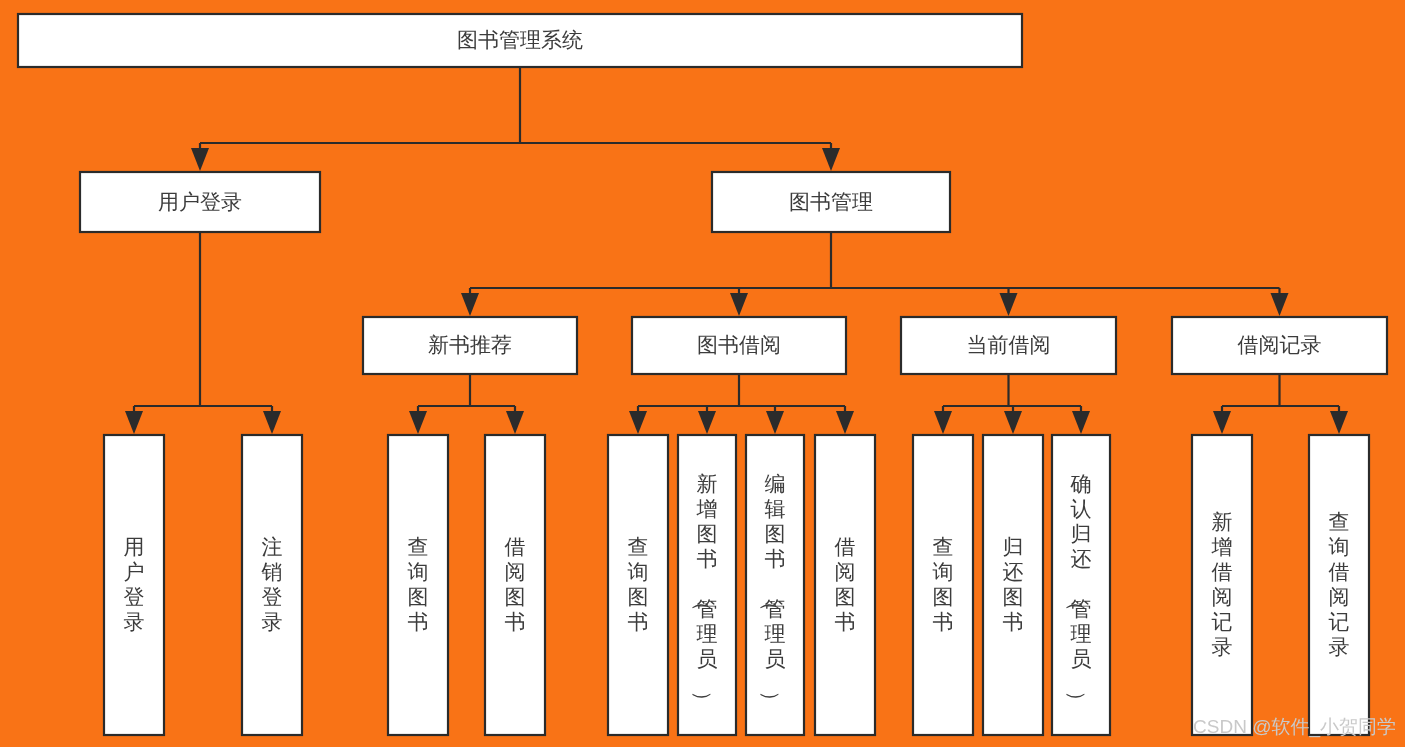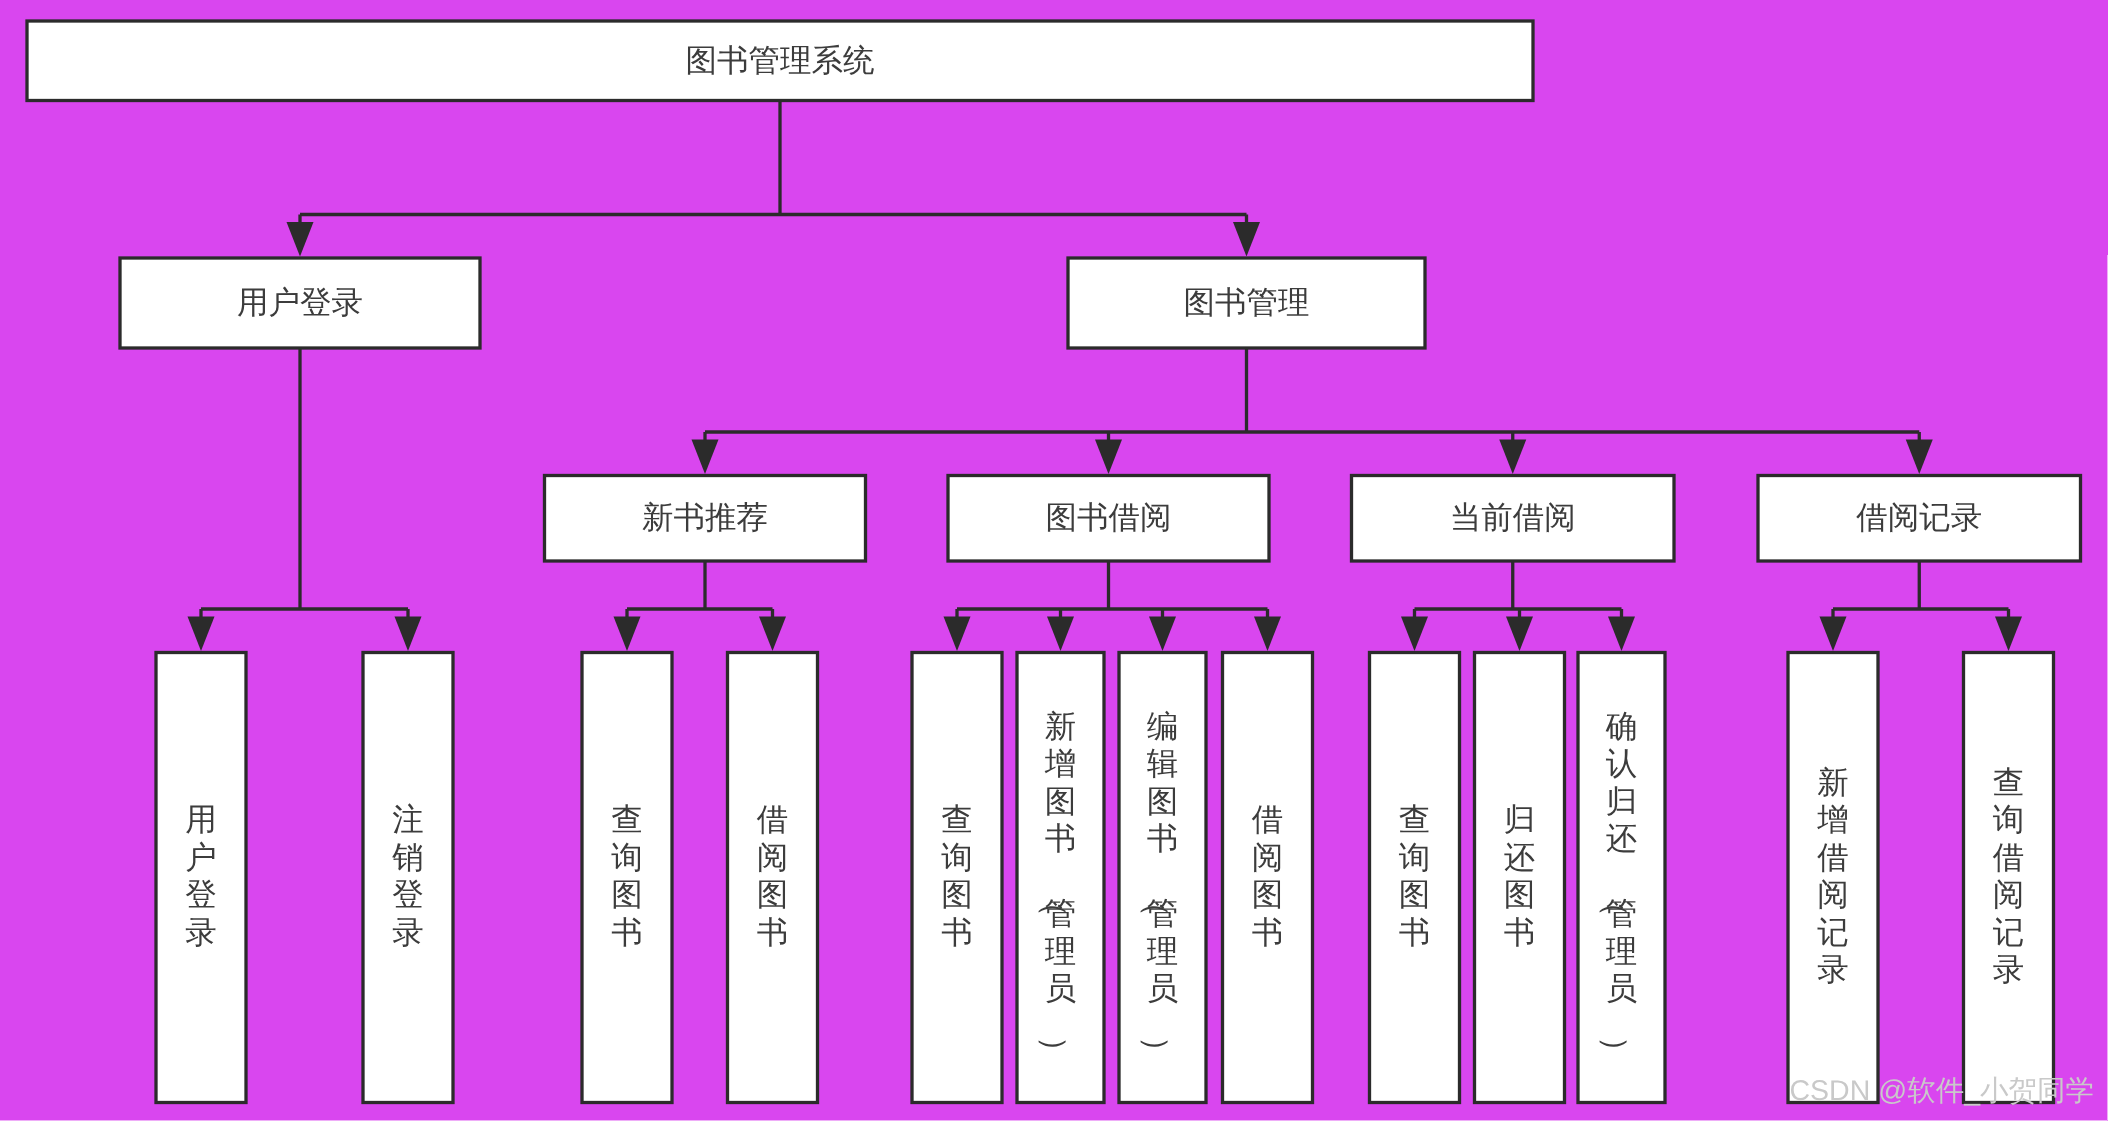--- a/index.html
+++ b/index.html
@@ -8,21 +8,21 @@
     padding: 0;
     background: #ffffff;
   }
   body {
     font-family: "Liberation Sans", "DejaVu Sans", sans-serif;
   }
   #diagram-root {
     position: relative;
     width: 1405px;
     height: 747px;
-    background: #d946ef;
+    background: #f97316;
     overflow: hidden;
   }
   svg.diagram-canvas {
     position: absolute;
     left: 0;
     top: 0;
     width: 1405px;
     height: 747px;
   }
   .node-box {

